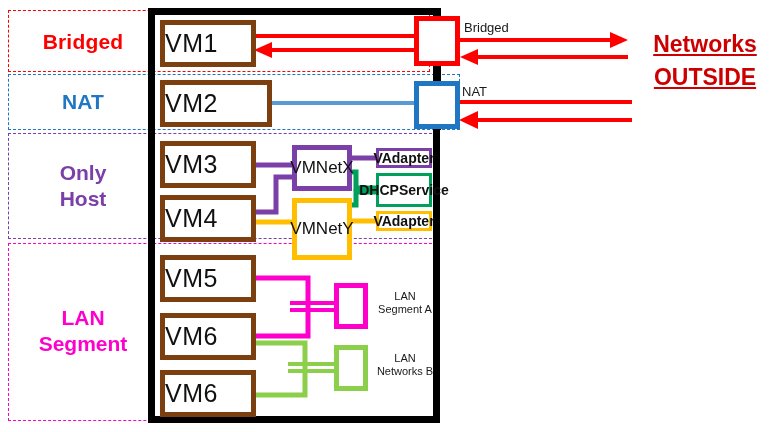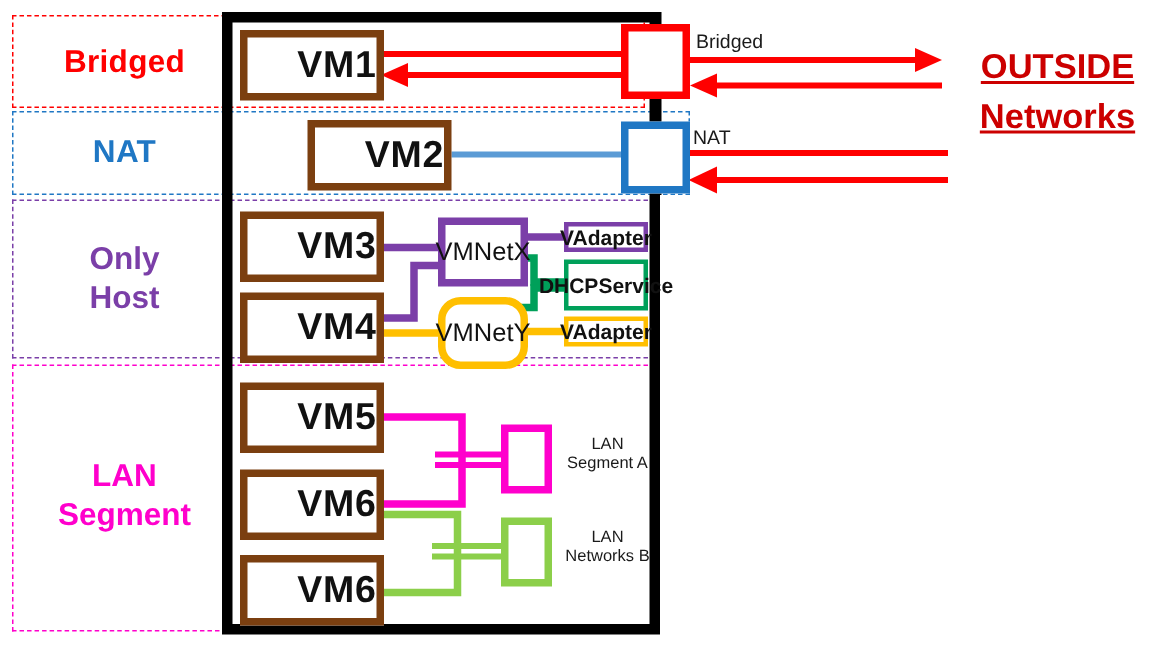--- a/index.html
+++ b/index.html
@@ -30,22 +30,22 @@
   
   #host-box{
     border:7px solid #000000;
     background:transparent;
   }
 
   
   .vm{
     border:5px solid #7B3F10;
     background:#ffffff;
-    display:flex;align-items:center;justify-content:flex-end;
-    font-size:25px;font-weight:700;color:#111111;
+    display:flex;align-items:center;justify-content:flex-start;
+    font-size:25px;font-weight:400;color:#111111;
     letter-spacing:.5px;
   }
 
   
   .node{
     background:#ffffff;
     display:flex;align-items:center;justify-content:center;
     text-align:center;line-height:1.05;
   }
   .vmnet{
@@ -144,21 +144,21 @@
     <line x1="288" y1="371" x2="336" y2="371" stroke="#8CCF4A" stroke-width="4"></line>
   </svg>
 
   <div class="abs" id="host-box" style="left:148px;top:8px;width:292px;height:415px;"></div>
 
   <div class="abs" style="left:434px;top:8px;width:7px;height:122px;background:#000000;"></div>
 
   <div class="abs vm" style="left:160px;top:20px;width:96px;height:47px;">
     <span>VM1</span>
   </div>
-  <div class="abs vm" style="left:160px;top:80px;width:96px;height:47px;margin-left:45px;">
+  <div class="abs vm" style="left:160px;top:80px;width:112px;height:47px;">
     <span>VM2</span>
   </div>
   <div class="abs vm" style="left:160px;top:141px;width:96px;height:47px;">
     <span>VM3</span>
   </div>
   <div class="abs vm" style="left:160px;top:195px;width:96px;height:47px;">
     <span>VM4</span>
   </div>
   <div class="abs vm" style="left:160px;top:255px;width:96px;height:47px;">
     <span>VM5</span>
@@ -176,21 +176,21 @@
   <div class="abs node natbox" style="left:414px;top:81px;width:46px;height:48px;">
     <span></span>
   </div>
 
   <div class="txt lbl-small" style="left:464px;top:20px;">Bridged</div>
   <div class="txt lbl-small" style="left:462px;top:84px;">NAT</div>
 
   <div class="abs node vmnet" style="left:292px;top:145px;width:60px;height:46px;border-color:#7B3FA8;">
     <span>VMNetX</span>
   </div>
-  <div class="abs node vmnet" style="left:292px;top:198px;width:60px;height:48px;border-color:#FFBF00;border-radius:15px;">
+  <div class="abs node vmnet" style="left:292px;top:198px;width:60px;height:62px;border-color:#FFBF00;">
     <span>VMNetY</span>
   </div>
 
   <div class="abs node smallnode" style="left:376px;top:148px;width:56px;height:20px;border-color:#7B3FA8;">
     <span>VAdapter</span>
   </div>
   <div class="abs node smallnode" style="left:376px;top:173px;width:56px;height:34px;border-color:#00A05A;flex-direction:row;">
     <span>DHCP</span>
     <span>Service</span>
   </div>
@@ -204,17 +204,17 @@
     <div>Segment A</div>
   </div>
 
   <div class="abs node segbox" style="left:334px;top:345px;width:34px;height:46px;border-color:#8CCF4A;"></div>
   <div class="abs lbl-seg" style="left:372px;top:352px;width:66px;color:#1a1a1a;">
     <div>LAN</div>
     <div>Networks B</div>
   </div>
 
   <div id="outside-networks" style="left:638px;top:28px;width:134px;">
+    <span>Networks</span>
     <span>OUTSIDE</span>
-    <span>Networks</span>
   </div>
 
 </div>
 
 </body></html>

